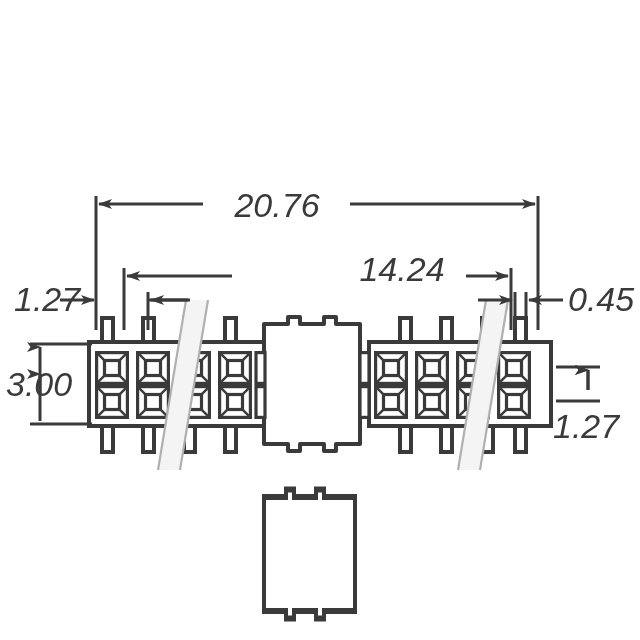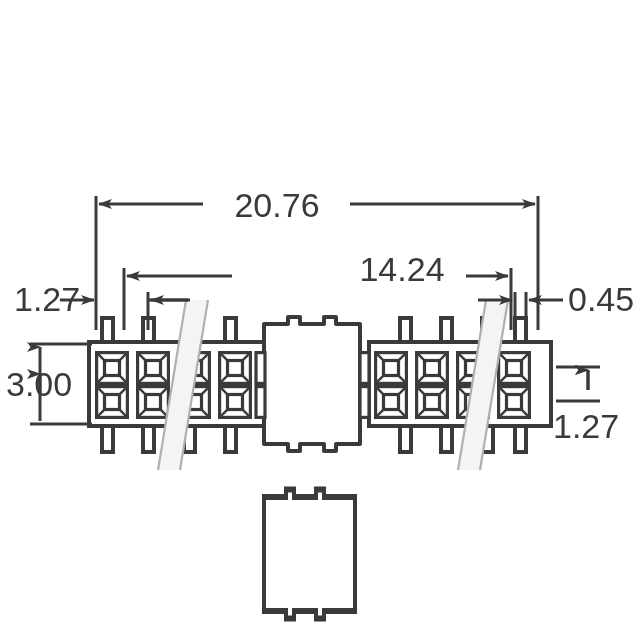--- a/index.html
+++ b/index.html
@@ -11,20 +11,21 @@
     width: 640px;
     height: 640px;
     font-family: "Liberation Sans", sans-serif;
     overflow: hidden;
   }
   #stage {
     position: relative;
     width: 640px;
     height: 640px;
     background: #ffffff;
+    font-style: italic;
   }
   #drawing {
     position: absolute;
     top: 0;
     left: 0;
     width: 640px;
     height: 640px;
   }
   .dim-text {
     font-family: "Liberation Sans", sans-serif;

